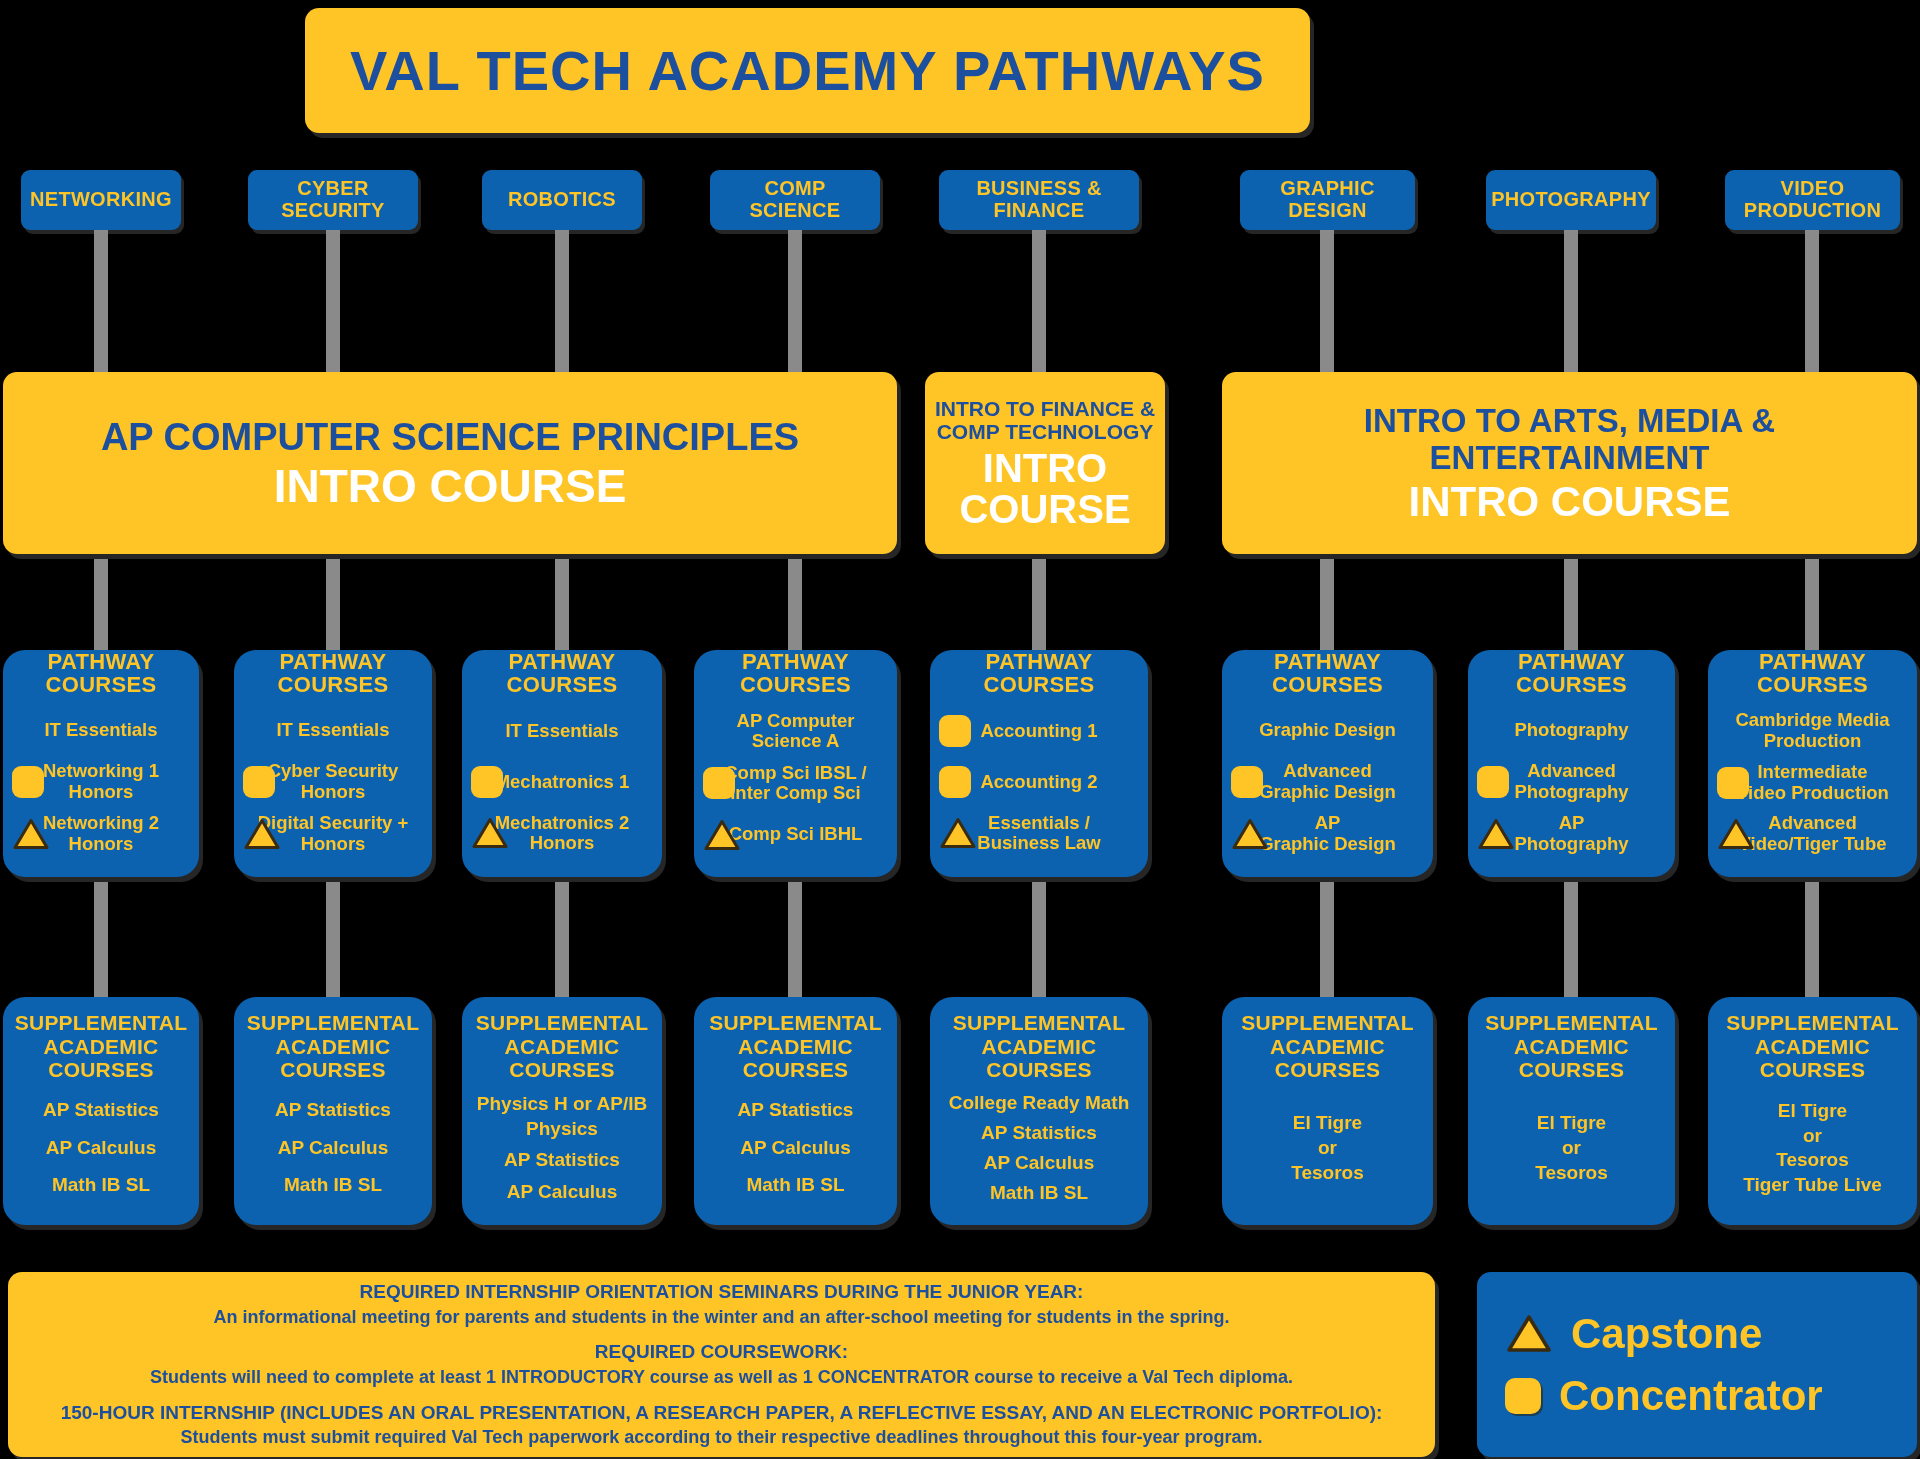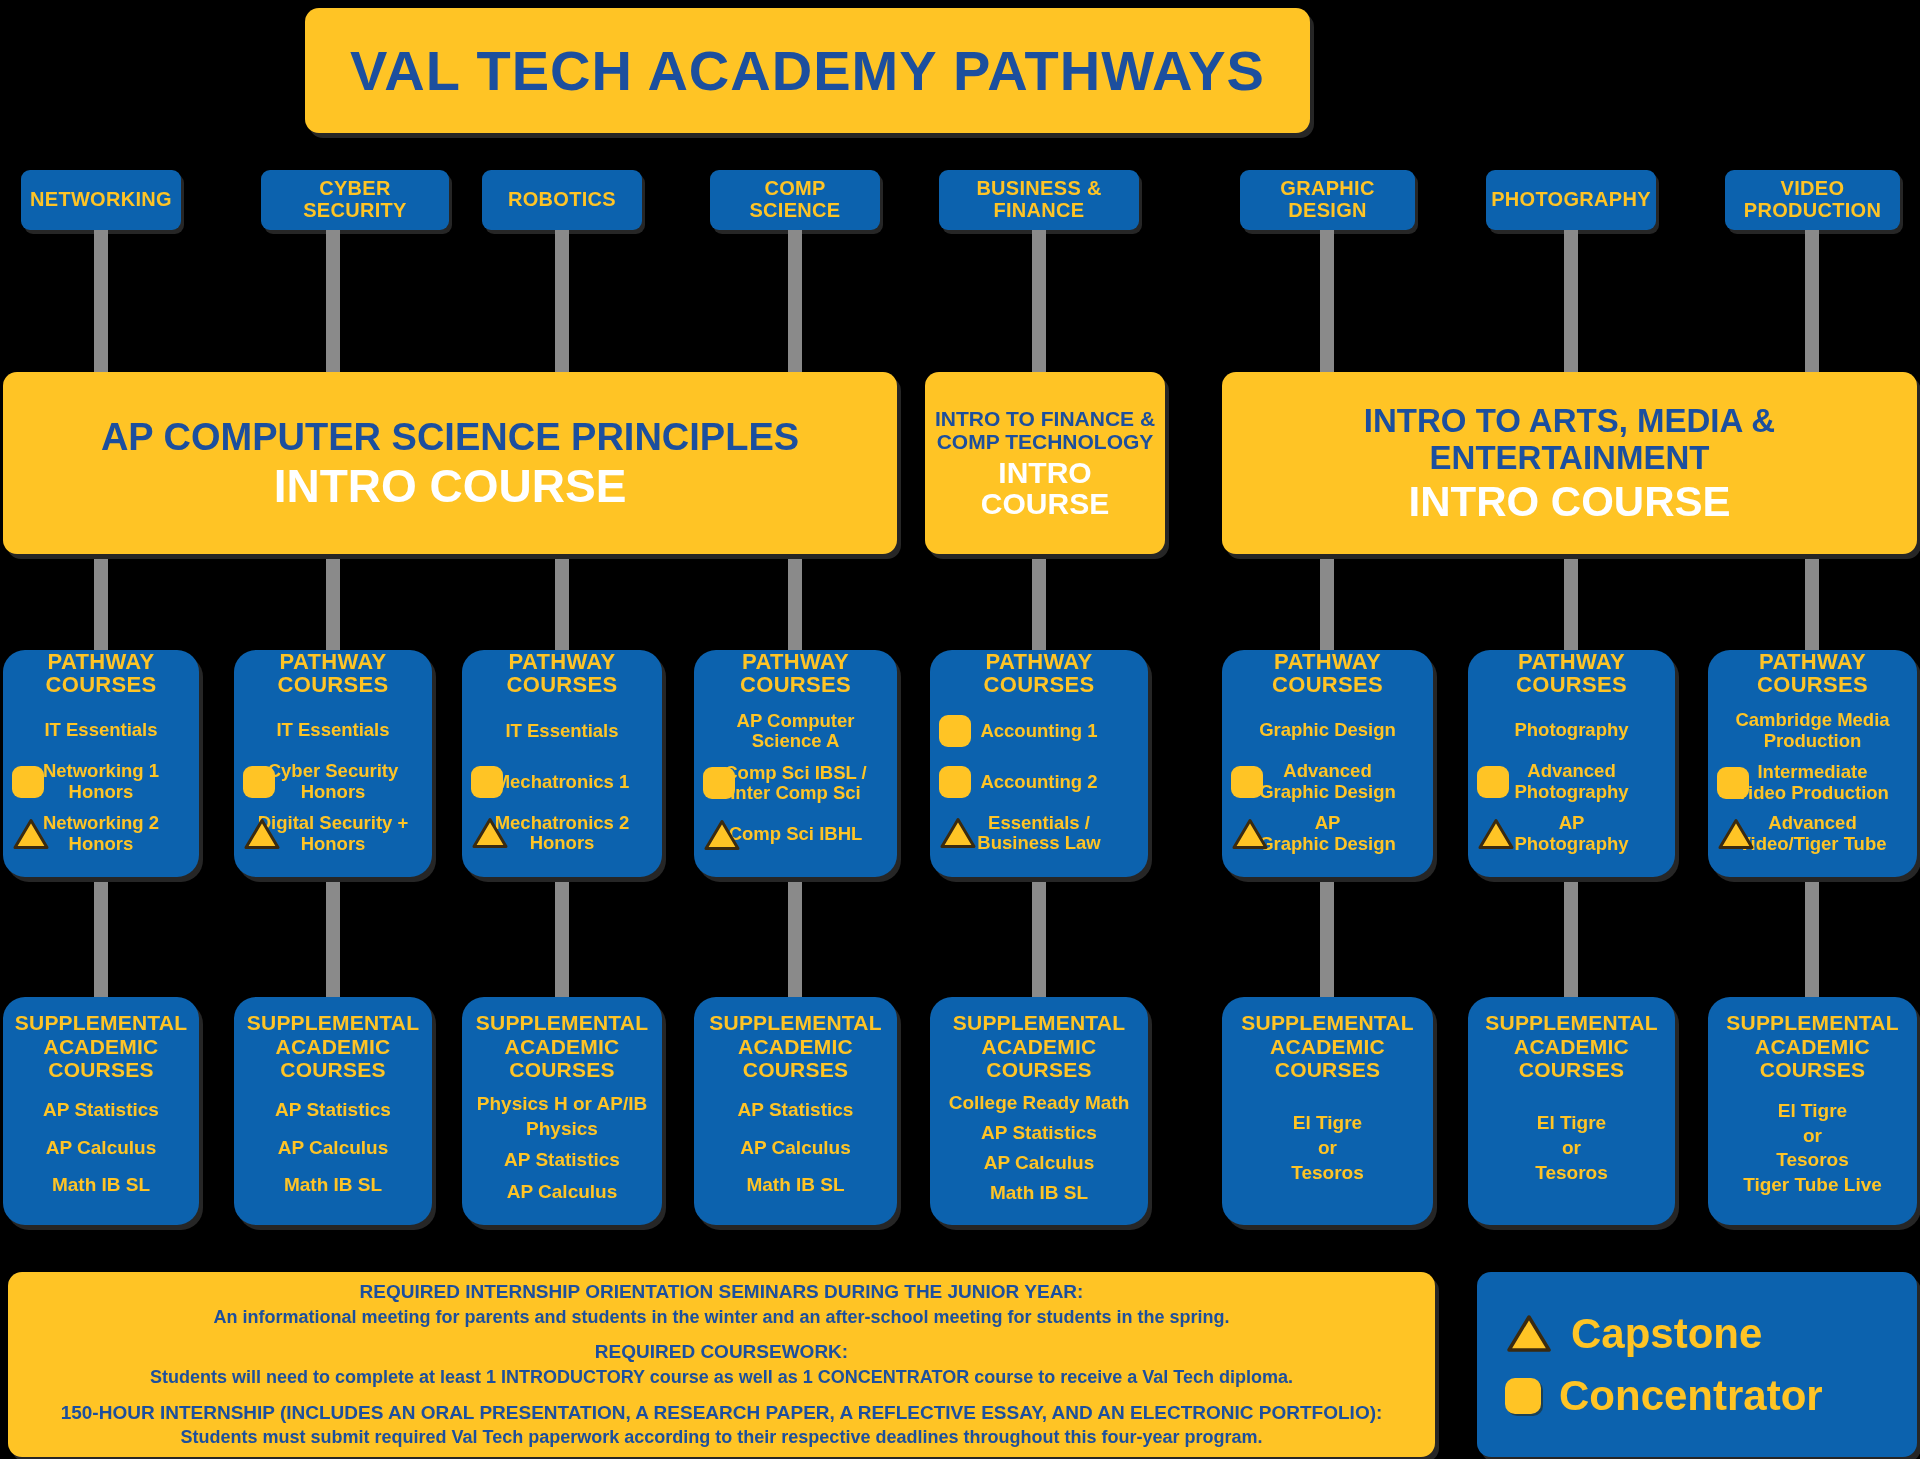--- a/index.html
+++ b/index.html
@@ -84,21 +84,21 @@
 </head>
 <body>
 
 <div id="stage">
 
   <div class="titlebox">
     <div class="titletext">VAL TECH ACADEMY PATHWAYS</div>
   </div>
 
   <div class="hdr pre" style="left:21px;width:160px">NETWORKING</div>
-  <div class="hdr pre" style="left:261px;width:188px">CYBER
+  <div class="hdr pre" style="left:248px;width:170px">CYBER
 SECURITY</div>
   <div class="hdr pre" style="left:482px;width:160px">ROBOTICS</div>
   <div class="hdr pre" style="left:710px;width:170px">COMP
 SCIENCE</div>
   <div class="hdr pre" style="left:939px;width:200px">BUSINESS &amp;
 FINANCE</div>
   <div class="hdr pre" style="left:1240px;width:175px">GRAPHIC
 DESIGN</div>
   <div class="hdr pre" style="left:1486px;width:170px">PHOTOGRAPHY</div>
   <div class="hdr pre" style="left:1725px;width:175px">VIDEO
@@ -131,21 +131,21 @@
   <div class="bar" style="left:1564px;top:877px;height:125px"></div>
   <div class="bar" style="left:1805px;top:877px;height:125px"></div>
 
   <div class="intro" style="left:3px;width:894px">
     <div class="iname pre" style="font-size:38px">AP COMPUTER SCIENCE PRINCIPLES</div>
     <div class="ilabel pre" style="font-size:46px">INTRO COURSE</div>
   </div>
   <div class="intro" style="left:925px;width:240px">
     <div class="iname pre" style="font-size:21px">INTRO TO FINANCE &amp;
 COMP TECHNOLOGY</div>
-    <div class="ilabel pre" style="font-size:30px">INTRO
+    <div class="ilabel pre" style="font-size:40px">INTRO
 COURSE</div>
   </div>
   <div class="intro" style="left:1222px;width:695px">
     <div class="iname pre" style="font-size:33px">INTRO TO ARTS, MEDIA &amp;
 ENTERTAINMENT</div>
     <div class="ilabel pre" style="font-size:42px">INTRO COURSE</div>
   </div>
 
   <div class="pbox" style="left:3px;width:196px">
     <div class="ptitle pre">PATHWAY

